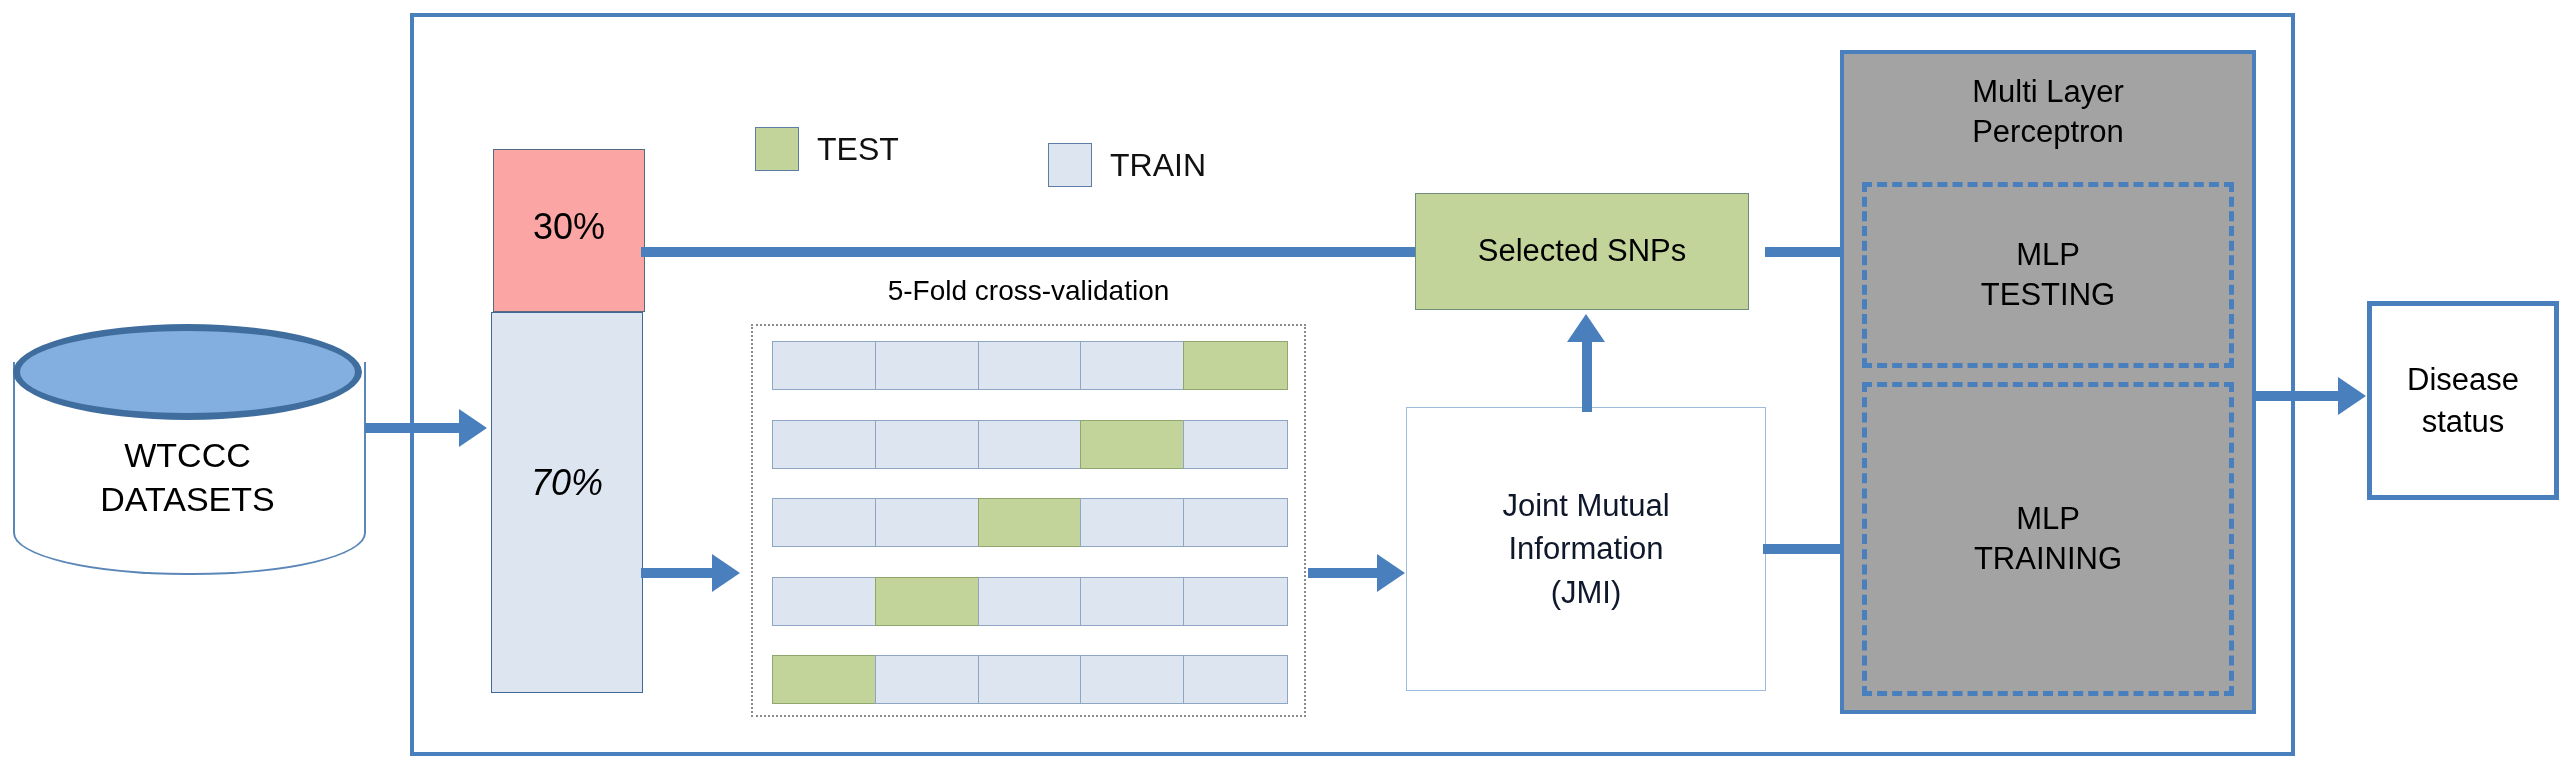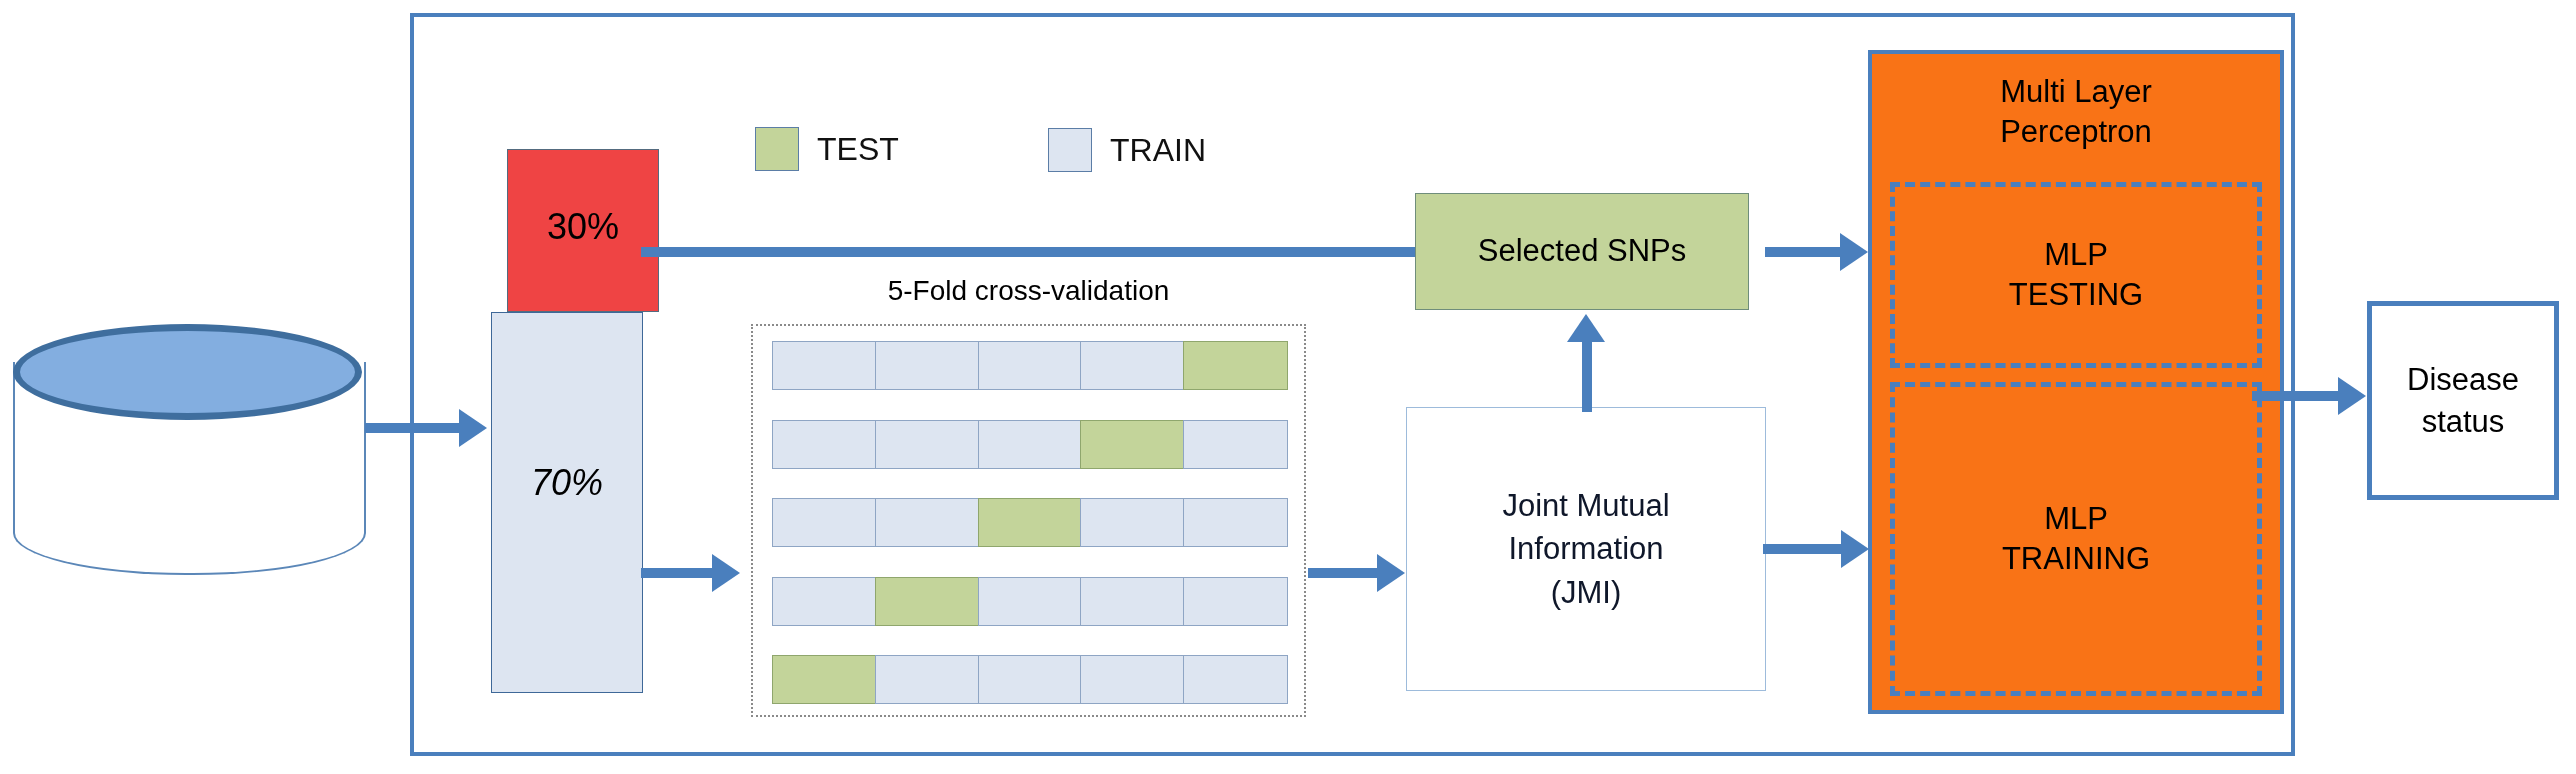--- a/index.html
+++ b/index.html
@@ -63,23 +63,23 @@
     width: 349px;
     font-size: 34px;
     color: #000;
     text-align: center;
     line-height: 1.30;
   }
 
   
   #split-bar { left: 491px; top: 149px; width: 152px; height: 545px; }
   #bar-test {
-    position: absolute; left: 16px; top: 0;
+    position: absolute; left: 2px; top: 0;
     width: 152px; height: 163px;
-    background: #ef4444;
+    background: #fca5a5;
     border: 1.9px solid #546b7f;
     box-sizing: border-box;
   }
   #bar-train {
     position: absolute; left: 0; top: 163px;
     width: 152px; height: 381px;
     background: #dde5f1;
     border: 1.9px solid #3e6898;
     box-sizing: border-box;
     font-style: italic;
@@ -96,21 +96,21 @@
 
   
   #legend { left: 755px; top: 127px; width: 557px; height: 51px; padding-left: 48px; }
   .legend-entry {
     position: absolute;
     display: flex;
     align-items: center;
     gap: 18px;
   }
   #legend-test { left: 0; top: 0; }
-  #legend-train { left: 293px; top: 1px; }
+  #legend-train { left: 293px; top: 16px; }
   .legend-swatch {
     width: 44px; height: 44px;
     border: 1.9px solid #5b7da6;
     box-sizing: border-box;
   }
   .legend-swatch.test  { background: #c3d49a; }
   .legend-swatch.train { background: #dde5f1; }
   .legend-text { font-size: 32px; color: #111; white-space: nowrap; }
 
   
@@ -159,23 +159,22 @@
     background: #ffffff;
     border: 1.9px solid #9dbbdb;
     font-size: 31px; color: #0f172a;
     line-height: 1.40;
   }
 
   
   #mlp-panel {
     left: 1840px; top: 50px;
     width: 416px; height: 664px;
-    background: #f97316;
+    background: #a3a3a3;
     border: 4.5px solid #4a7fbd;
-    margin-left: 28px;
   }
   #mlp-title {
     position: absolute;
     left: 0; top: 18px; width: 100%;
     font-size: 31px; color: #000;
     text-align: center; line-height: 1.28;
   }
   .mlp-sub {
     position: absolute;
     left: 18px; width: 372px;
@@ -242,20 +241,24 @@
 </head>
 <body>
 
 <div id="canvas">
 
   <div id="pipeline-frame" class="abs"></div>
 
   <div id="db-cylinder" class="abs">
     <div id="db-body"></div>
     <div id="db-top"></div>
+    <div id="db-label">
+      <div>WTCCC</div>
+      <div>DATASETS</div>
+    </div>
   </div>
 
   <div id="conn-db-bar-line" class="hline"></div>
   <div id="conn-db-bar-head" class="arrow-right"></div>
 
   <div id="split-bar" class="abs">
     <div id="bar-test">
       <div class="bar-pct">30%</div>
     </div>
     <div id="bar-train">

